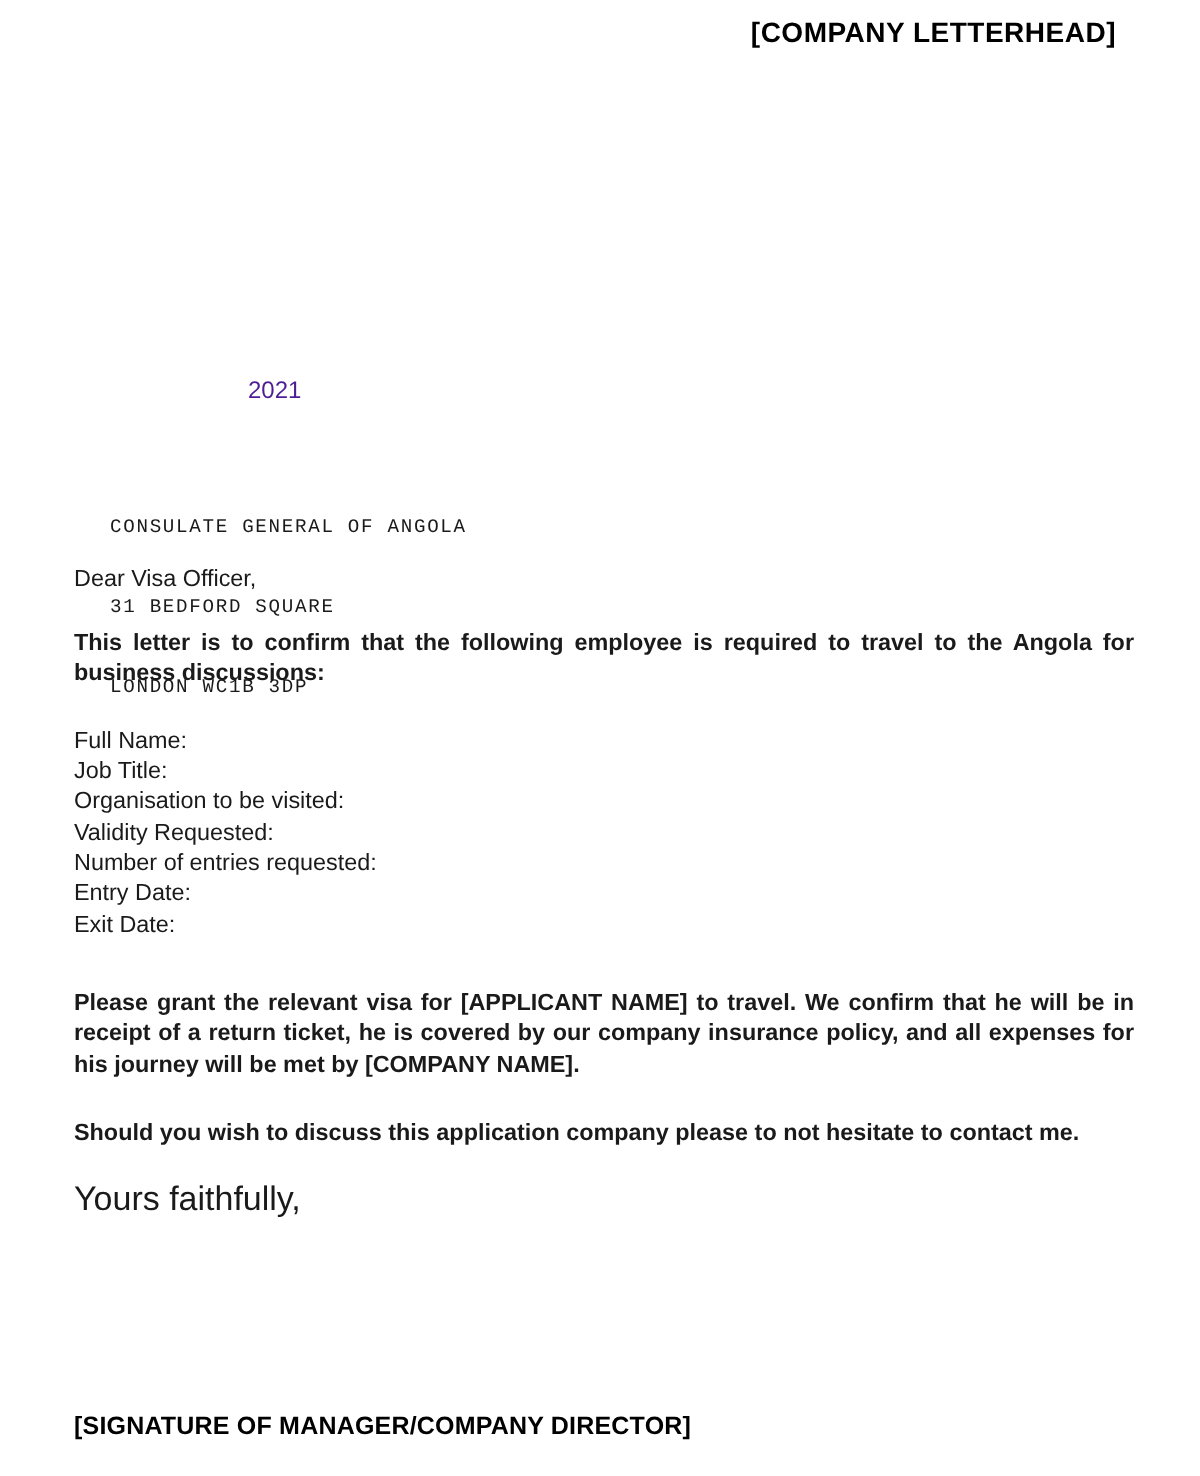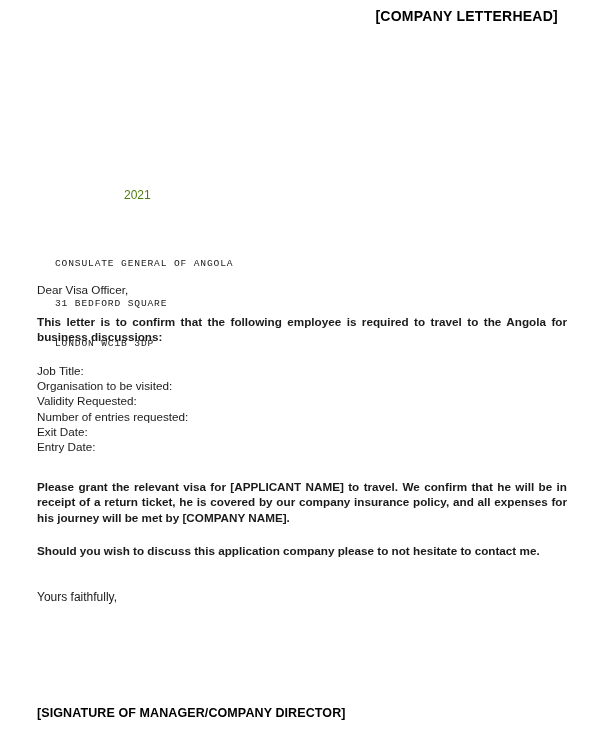--- a/index.html
+++ b/index.html
@@ -33,21 +33,21 @@
     color: #000000;
   }
 
   
   .date-line {
     position: absolute;
     top: 188px;
     left: 124px;
     font-family: "Liberation Sans", sans-serif;
     font-size: 12px;
-    color: #4d7c0f;
+    color: #4c1d95;
   }
 
   
   .recipient {
     position: absolute;
     top: 231px;
     left: 55px;
     font-family: "Liberation Mono", "DejaVu Sans Mono", monospace;
     font-size: 9.6px;
     line-height: 13.2px;
@@ -89,21 +89,21 @@
     white-space: nowrap;
   }
 
   .spacer-lg { height: 24px; }
 
   
   .closing {
     position: absolute;
     top: 590px;
     left: 37px;
-    font-size: 12px;
+    font-size: 17px;
     color: #1a1a1a;
   }
 
   
   .signature {
     position: absolute;
     top: 686px;
     left: 37px;
     font-size: 12.5px;
     font-weight: bold;
@@ -127,26 +127,27 @@
     <div>LONDON WC1B 3DP</div>
   </div>
 
   <div class="body-block">
 
     <p class="salutation">Dear Visa Officer,</p>
 
     <p class="para">This letter is to confirm that the following employee is required to travel to the Angola for business discussions:</p>
 
     <ul class="fields">
+      <li>Full Name:</li>
       <li>Job Title:</li>
       <li>Organisation to be visited:</li>
       <li>Validity Requested:</li>
       <li>Number of entries requested:</li>
+      <li>Entry Date:</li>
       <li>Exit Date:</li>
-      <li>Entry Date:</li>
     </ul>
 
     <div class="spacer-lg"></div>
 
     <p class="para">Please grant the relevant visa for [APPLICANT NAME] to travel. We confirm that he will be in receipt of a return ticket, he is covered by our company insurance policy, and all expenses for his journey will be met by [COMPANY NAME].</p>
 
     <p class="para last-para">Should you wish to discuss this application company please to not hesitate to contact me.</p>
 
   </div>
 

